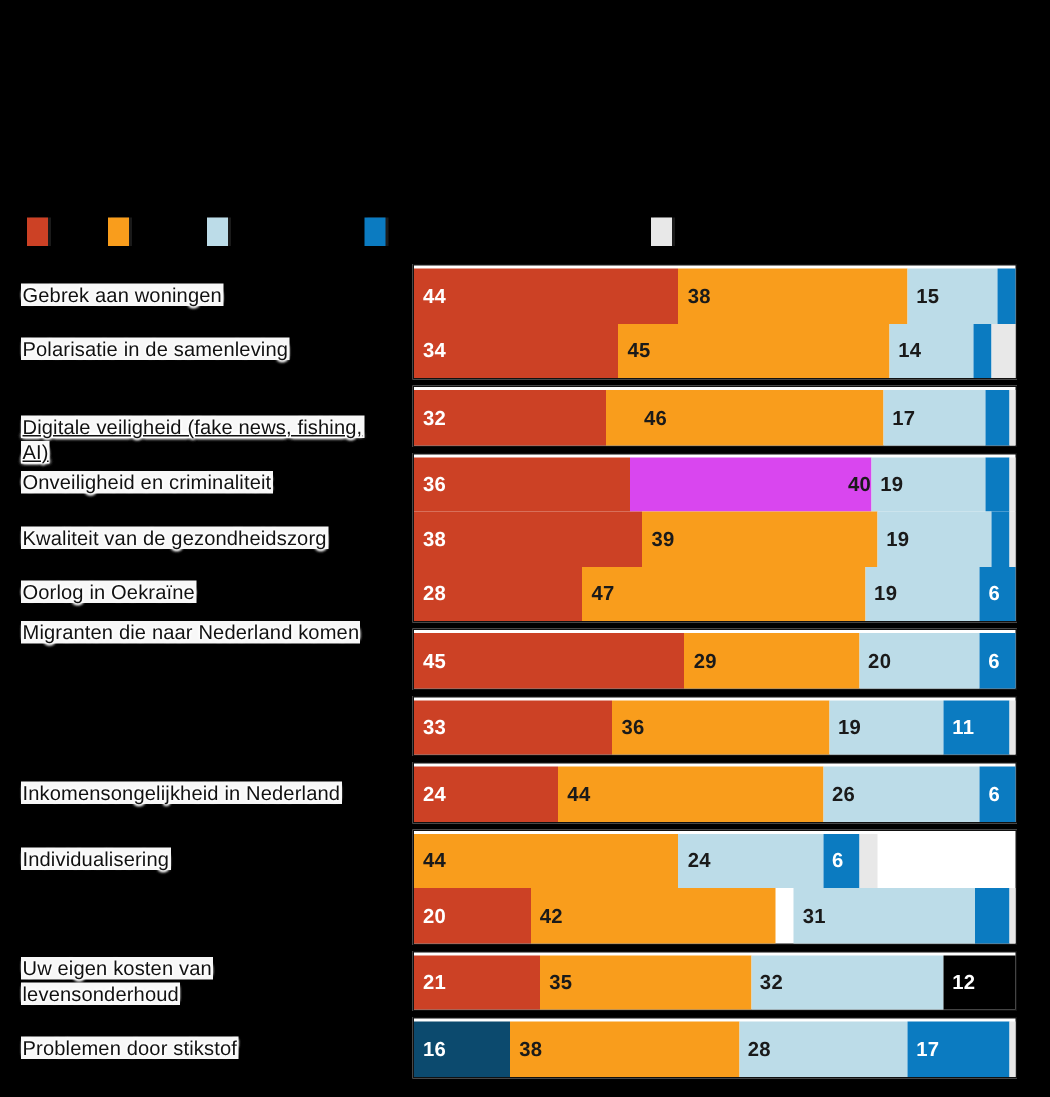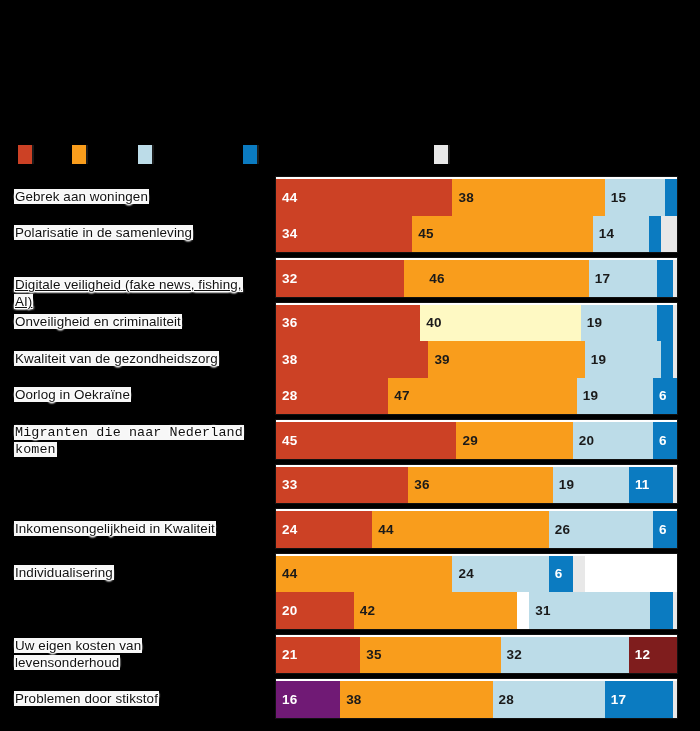--- a/index.html
+++ b/index.html
@@ -137,22 +137,22 @@
       </div>
     </div>
 
   <div id="labels">
       <div class="cat-label" style="top: 11.75px;"><span>Gebrek aan woningen</span></div>
       <div class="cat-label" style="top: 48.25px;"><span>Polarisatie in de samenleving</span></div>
       <div class="cat-label" style="top: 100px; text-decoration: underline;"><span>Digitale veiligheid (fake news, fishing, AI)</span></div>
       <div class="cat-label" style="top: 137.25px;"><span>Onveiligheid en criminaliteit</span></div>
       <div class="cat-label" style="top: 173.75px;"><span>Kwaliteit van de gezondheidszorg</span></div>
       <div class="cat-label" style="top: 210.25px;"><span>Oorlog in Oekraïne</span></div>
-      <div class="cat-label" style="top: 248px; font-family: Liberation Mono, monospace;"><span>Migranten die naar Nederland komen</span></div>
-      <div class="cat-label" style="top: 343.75px;"><span>Inkomensongelijkheid in Kwaliteit</span></div>
+      <div class="cat-label" style="top: 237px;"><span>Migranten die naar Nederland komen</span></div>
+      <div class="cat-label" style="top: 343.75px;"><span>Inkomensongelijkheid in Nederland</span></div>
       <div class="cat-label" style="top: 388.25px;"><span>Individualisering</span></div>
       <div class="cat-label" style="top: 460.75px;"><span>Uw eigen kosten van levensonderhoud</span></div>
       <div class="cat-label" style="top: 513.75px;"><span>Problemen door stikstof</span></div>
     </div>
 
   <div id="plot">
       <div class="bar-group" style="top: 0px; height: 77px;">
         <div class="bar-row" style="top: 2px; height: 36.5px;">
           <div class="seg" style="width: 44%; background: rgb(204, 65, 37);">
             <span class="seg-val on-dark">44</span>
@@ -192,21 +192,21 @@
           </div>
           <div class="seg" style="width: 4%; background: rgb(11, 123, 193);"></div>
           <div class="seg" style="width: 1%; background: rgb(232, 232, 232);"></div>
         </div>
       </div>
       <div class="bar-group" style="top: 125.5px; height: 113.5px;">
         <div class="bar-row" style="top: 2px; height: 36.5px;">
           <div class="seg" style="width: 36%; background: rgb(204, 65, 37);">
             <span class="seg-val on-dark">36</span>
           </div>
-          <div class="seg" style="width: 40%; background: #fef9c3;">
+          <div class="seg" style="width: 40%; background: #d946ef; justify-content: flex-end;">
             <span class="seg-val on-light">40</span>
           </div>
           <div class="seg" style="width: 19%; background: rgb(188, 220, 232);">
             <span class="seg-val on-light">19</span>
           </div>
           <div class="seg" style="width: 4%; background: rgb(11, 123, 193);"></div>
           <div class="seg" style="width: 1%; background: rgb(232, 232, 232);"></div>
         </div>
         <div class="bar-row" style="top: 38.5px; height: 36.5px;">
           <div class="seg" style="width: 38%; background: rgb(204, 65, 37);">
@@ -316,28 +316,28 @@
         <div class="bar-row" style="top: 2px; height: 36.5px;">
           <div class="seg" style="width: 21%; background: rgb(204, 65, 37);">
             <span class="seg-val on-dark">21</span>
           </div>
           <div class="seg" style="width: 35%; background: rgb(249, 157, 28);">
             <span class="seg-val on-light">35</span>
           </div>
           <div class="seg" style="width: 32%; background: rgb(188, 220, 232);">
             <span class="seg-val on-light">32</span>
           </div>
-          <div class="seg" style="width: 12%; background: #7f1d1d;">
+          <div class="seg" style="width: 12%; background: #000000;">
             <span class="seg-val on-dark">12</span>
           </div>
         </div>
       </div>
       <div class="bar-group" style="top: 502px; height: 40.5px;">
         <div class="bar-row" style="top: 2px; height: 36.5px;">
-          <div class="seg" style="width: 16%; background: #701a75; text-align: center;">
+          <div class="seg" style="width: 16%; background: #0c4a6e; text-align: center;">
             <span class="seg-val on-dark">16</span>
           </div>
           <div class="seg" style="width: 38%; background: rgb(249, 157, 28);">
             <span class="seg-val on-light">38</span>
           </div>
           <div class="seg" style="width: 28%; background: rgb(188, 220, 232);">
             <span class="seg-val on-light">28</span>
           </div>
           <div class="seg" style="width: 17%; background: rgb(11, 123, 193);">
             <span class="seg-val on-dark">17</span>

